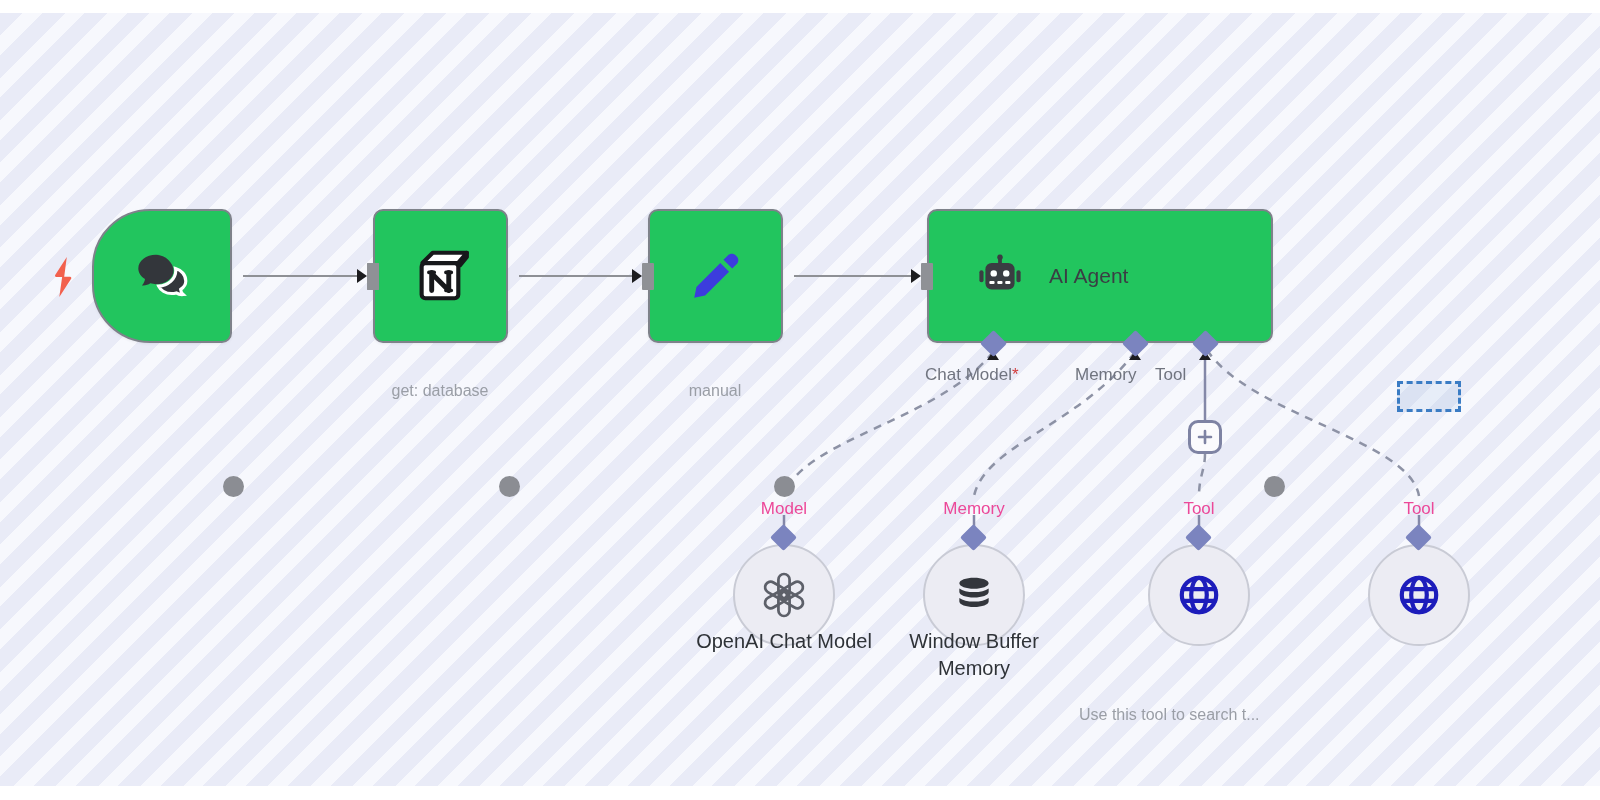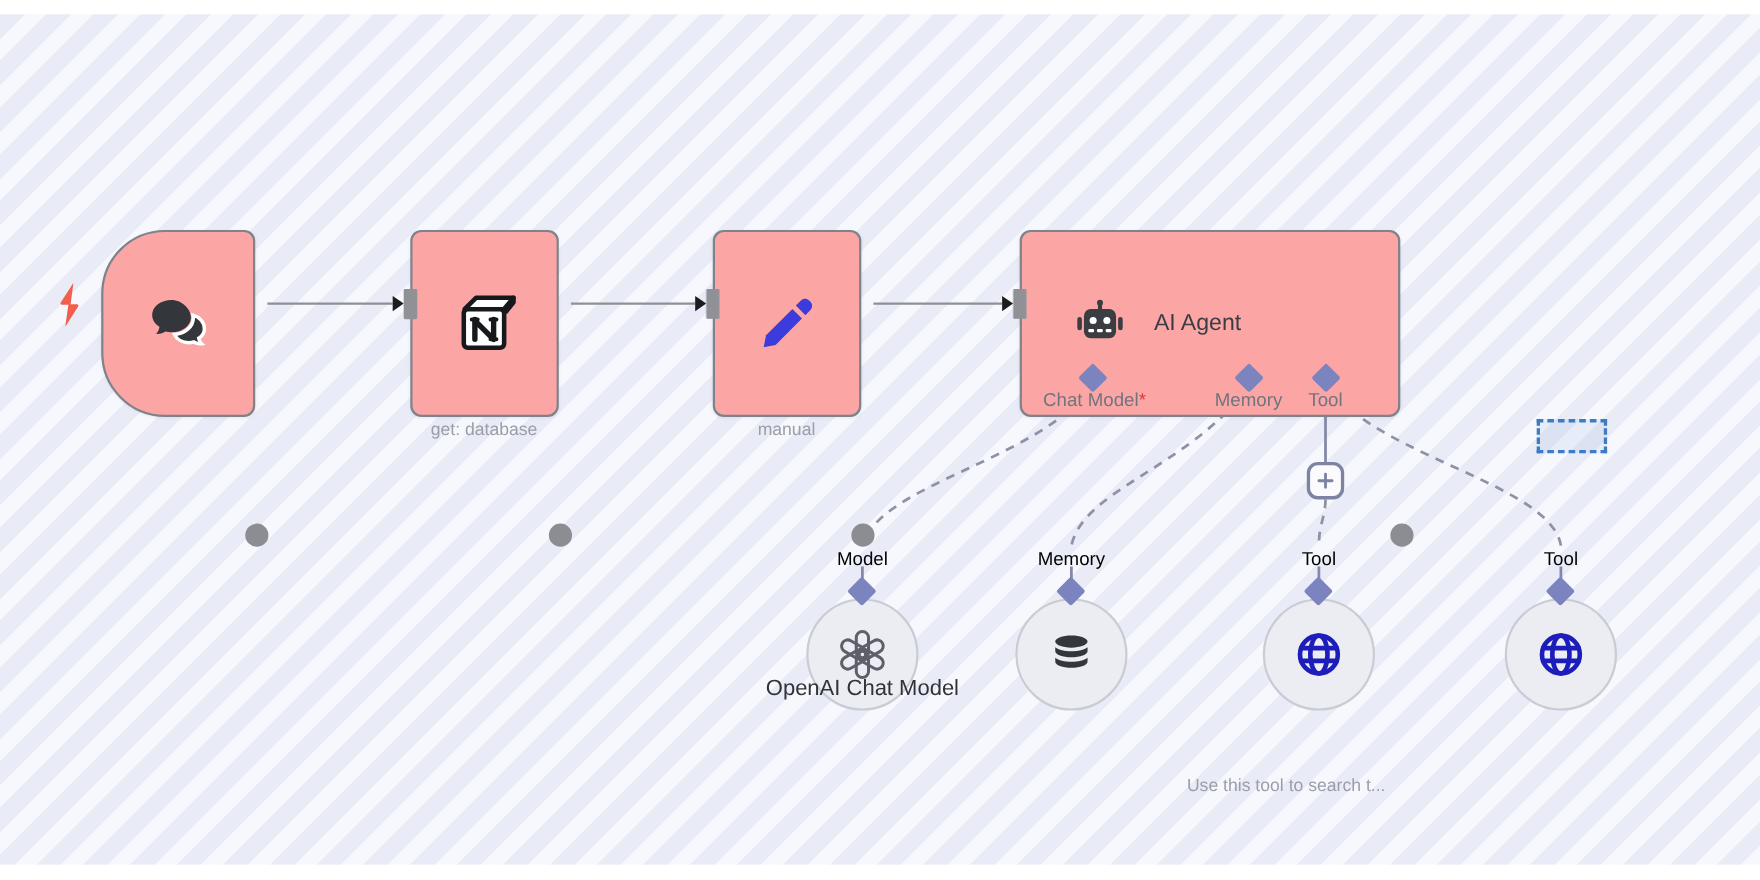--- a/index.html
+++ b/index.html
@@ -1,40 +1,40 @@
 <!DOCTYPE html>
 <html><head>
 <meta charset="utf-8">
 <style>
   html,body{margin:0;padding:0;}
   body{width:1600px;height:800px;background:#ffffff;font-family:"Liberation Sans",sans-serif;overflow:hidden;}
   .stage{position:relative;width:1600px;height:800px;background:#ffffff;}
   .stripes{position:absolute;left:0;top:13px;width:1600px;height:773px;
     background:repeating-linear-gradient(135deg,#e9ebf7 0px,#e9ebf7 16px,#f7f8fd 16px,#f7f8fd 30px);}
   .edges{position:absolute;left:0;top:0;z-index:1;}
-  .node{position:absolute;top:209px;height:170px;background:#fca5a5;border:2px solid #7e828a;
+  .node{position:absolute;top:209px;height:134px;background:#22c55e;border:2px solid #7e828a;
     border-radius:10px;box-sizing:border-box;z-index:2;display:flex;align-items:center;justify-content:center;
     box-shadow:0 1px 3px rgba(40,40,60,0.07);}
   .trigger{border-radius:58px 10px 10px 58px;}
   .agent{justify-content:flex-start;padding-left:46px;gap:24px;}
   .nicon{display:flex;align-items:center;justify-content:center;}
   .in-rect{position:absolute;width:12px;height:27px;top:263px;background:#8f9196;border-radius:1px;z-index:3;}
   .out-dot{position:absolute;width:21px;height:21px;border-radius:50%;background:#8b8d93;top:265px;z-index:3;}
   .diamond{position:absolute;width:19px;height:19px;background:#7b84bf;transform:rotate(45deg);
     border-radius:2px;z-index:4;}
   .nlabel{position:absolute;top:352px;text-align:center;font-size:20px;line-height:27px;
     font-weight:500;color:#2f3338;z-index:2;}
   .nsub{position:absolute;top:382px;text-align:center;font-size:16px;color:#9a9ea6;z-index:2;}
-  .plabel{position:absolute;top:354px;text-align:center;font-size:17px;color:#70747f;z-index:3;}
+  .plabel{position:absolute;top:365px;text-align:left;font-size:17px;color:#70747f;z-index:3;}
   .plabel .req{color:#d23c3c;}
-  .plabel2{position:absolute;top:499px;text-align:center;font-size:17px;color:#000000;z-index:3;}
+  .plabel2{position:absolute;top:499px;text-align:center;font-size:17px;color:#ec4899;z-index:3;}
   .circle-node{position:absolute;top:544px;width:102px;height:102px;border-radius:50%;
     background:#ececf3;border:2px solid #c9cbd5;box-sizing:border-box;z-index:2;
     display:flex;align-items:center;justify-content:center;}
-  .clabel{position:absolute;top:613px;text-align:center;font-size:20px;line-height:27px;
+  .clabel{position:absolute;top:628px;text-align:center;font-size:20px;line-height:27px;
     font-weight:500;color:#2f3338;z-index:2;}
   .csub{position:absolute;top:706px;text-align:left;font-size:16px;color:#9a9ea6;z-index:2;}
   .agent-title{font-size:21px;font-weight:500;color:#3a3e44;}
   .plus-btn{position:absolute;left:1188px;top:420px;width:34px;height:34px;border-radius:10px;
     background:#fbfbfd;border:3px solid #7e83a3;box-sizing:border-box;z-index:4;
     display:flex;align-items:center;justify-content:center;color:#7e83a3;}
   .selection-box{position:absolute;left:1397px;top:381px;width:64px;height:31px;box-sizing:border-box;
     border:3px dashed #3b7cc4;background:rgba(99,146,203,0.10);z-index:5;}
   .bolt{position:absolute;left:50px;top:255px;z-index:2;}
 </style>
@@ -204,16 +204,17 @@
       <svg width="48" height="48" viewBox="0 0 24 24" fill="none" stroke="#1d1dbb" stroke-width="2.1" stroke-linecap="round">
         <circle cx="12" cy="12" r="8.6"></circle>
         <ellipse cx="12" cy="12" rx="3.9" ry="8.6"></ellipse>
         <line x1="3.9" y1="9.1" x2="20.1" y2="9.1"></line>
         <line x1="3.9" y1="14.9" x2="20.1" y2="14.9"></line>
       </svg>
     </span>
   </div>
 
   <div class="clabel" style="left:664px;width:240px;">OpenAI Chat Model</div>
+  <div class="clabel" style="left:894px;width:160px;">Window Buffer Memory</div>
   <div class="csub" style="left:1079px;width:240px;">Use this tool to search t...</div>
 
   <div class="selection-box"></div>
 </div>
 
 </body></html>

